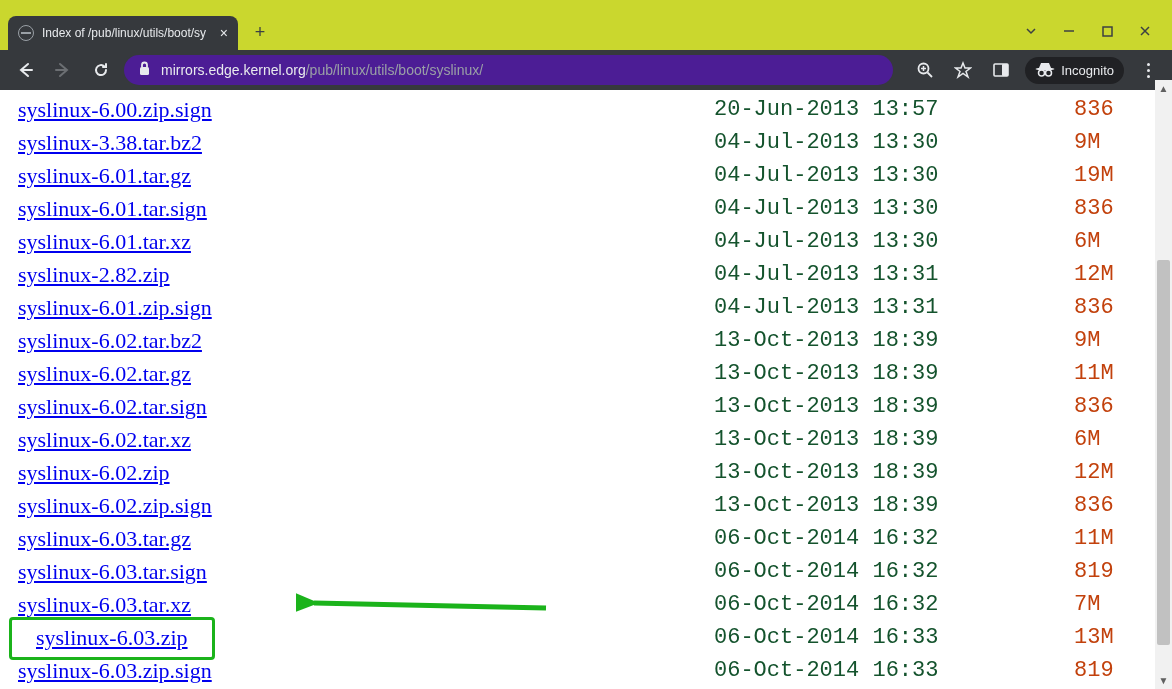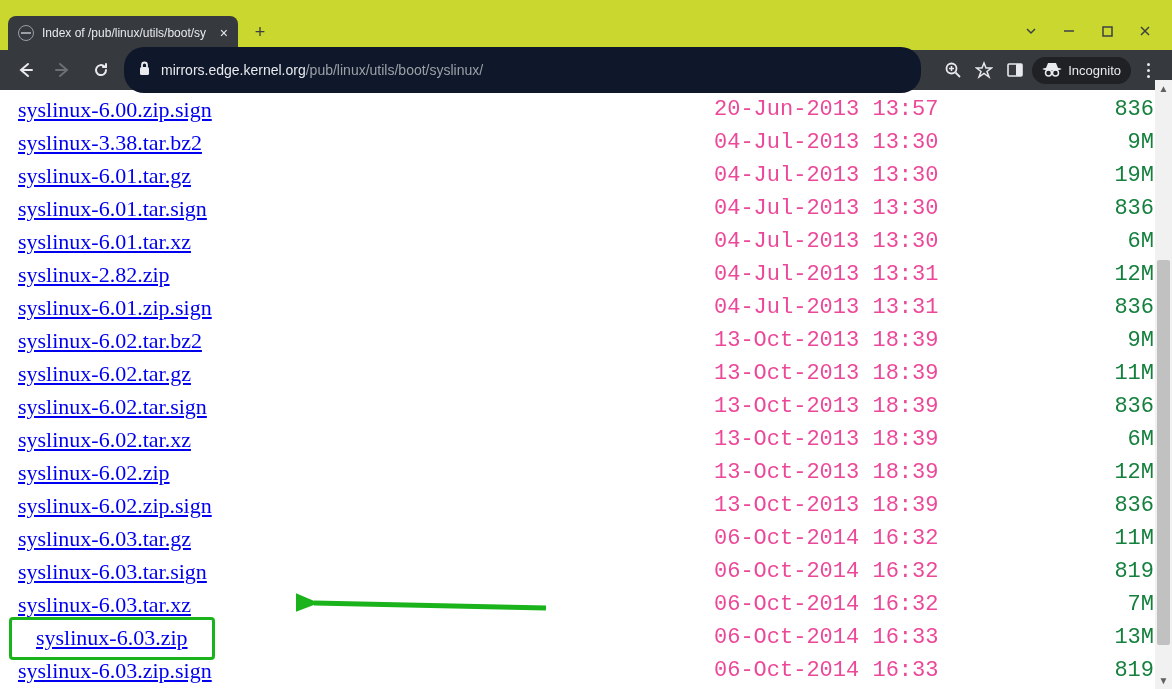--- a/index.html
+++ b/index.html
@@ -88,35 +88,35 @@
       display: flex;
       align-items: center;
       justify-content: center;
       color: #e8eaed;
       cursor: pointer;
       border-radius: 50%;
     }
     .nav-btn.disabled { color: #6c6f73; cursor: default; }
     .omnibox {
       flex: 1;
-      background: #0f172a;
+      background: #4c1d95;
       border-radius: 20px;
-      height: 46px;
+      height: 30px;
       display: flex;
       align-items: center;
       padding: 0 14px;
       gap: 10px;
       color: #e8eaed;
       font-size: 14px;
     }
     .lock-icon { color: #e8eaed; }
     .url-text { display: flex; white-space: nowrap; }
     .url-host { color: #e8eaed; }
     .url-path { color: #9aa0a6; }
-    .toolbar-right { display: flex; align-items: center; gap: 3px; padding-left: 10px; justify-content: center; }
+    .toolbar-right { display: flex; align-items: center; gap: 10px; padding-left: 10px; justify-content: center; }
     .toolbar-icon {
       width: 28px; height: 28px;
       display: flex;
       align-items: center;
       justify-content: center;
       color: #e8eaed;
       cursor: pointer;
       border-radius: 4px;
     }
     .incognito-badge {
@@ -150,22 +150,22 @@
       font-family: Liberation Serif, serif;
     }
     .filename-wrap { position: relative; display: inline-block; }
     .filename-wrap.highlighted {
       border: 3px solid #1bb31b;
       border-radius: 4px;
       padding: 2px 24px;
       margin: -5px -9px;
     }
     .spacer { flex: 1; }
-    .date-col { width: 360px; text-align: left; color: #ec4899; }
-    .size-col { width: 80px; text-align: right; color: #15803d; }
+    .date-col { width: 360px; text-align: left; color: #14532d; }
+    .size-col { width: 80px; color: #c2410c; }
     hr.footer-rule { margin-top: 22px; border: none; border-top: 1px solid #000; }
     .arrow {
       position: absolute;
       left: 296px;
       top: 593px;
       pointer-events: none;
     }
     .scrollbar-track {
       position: absolute;
       right: 0;

